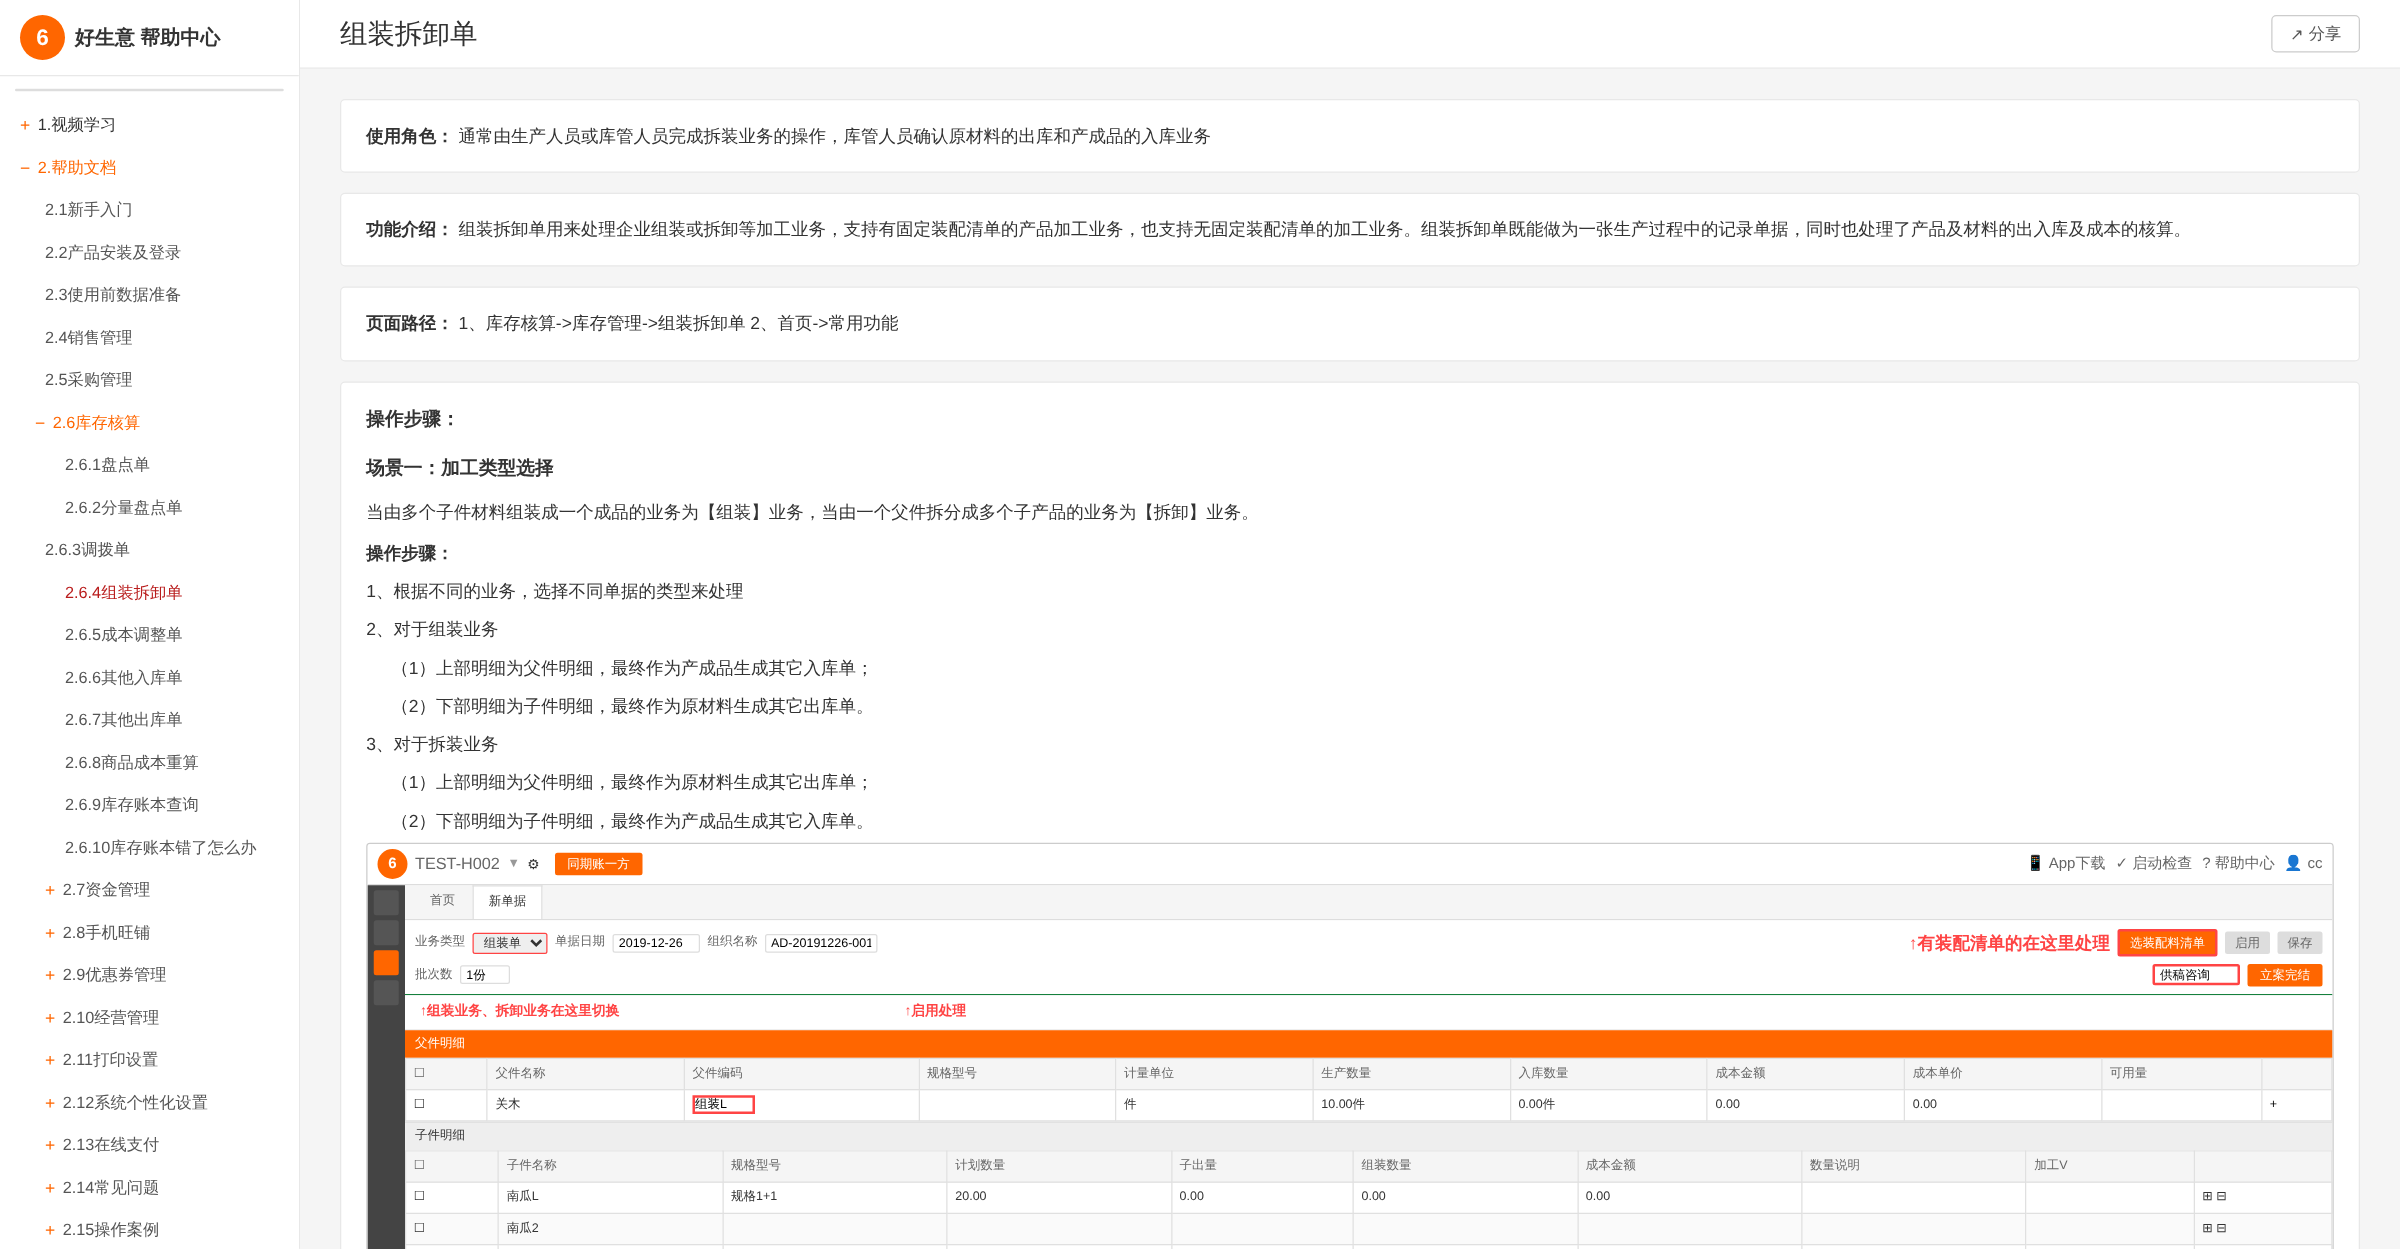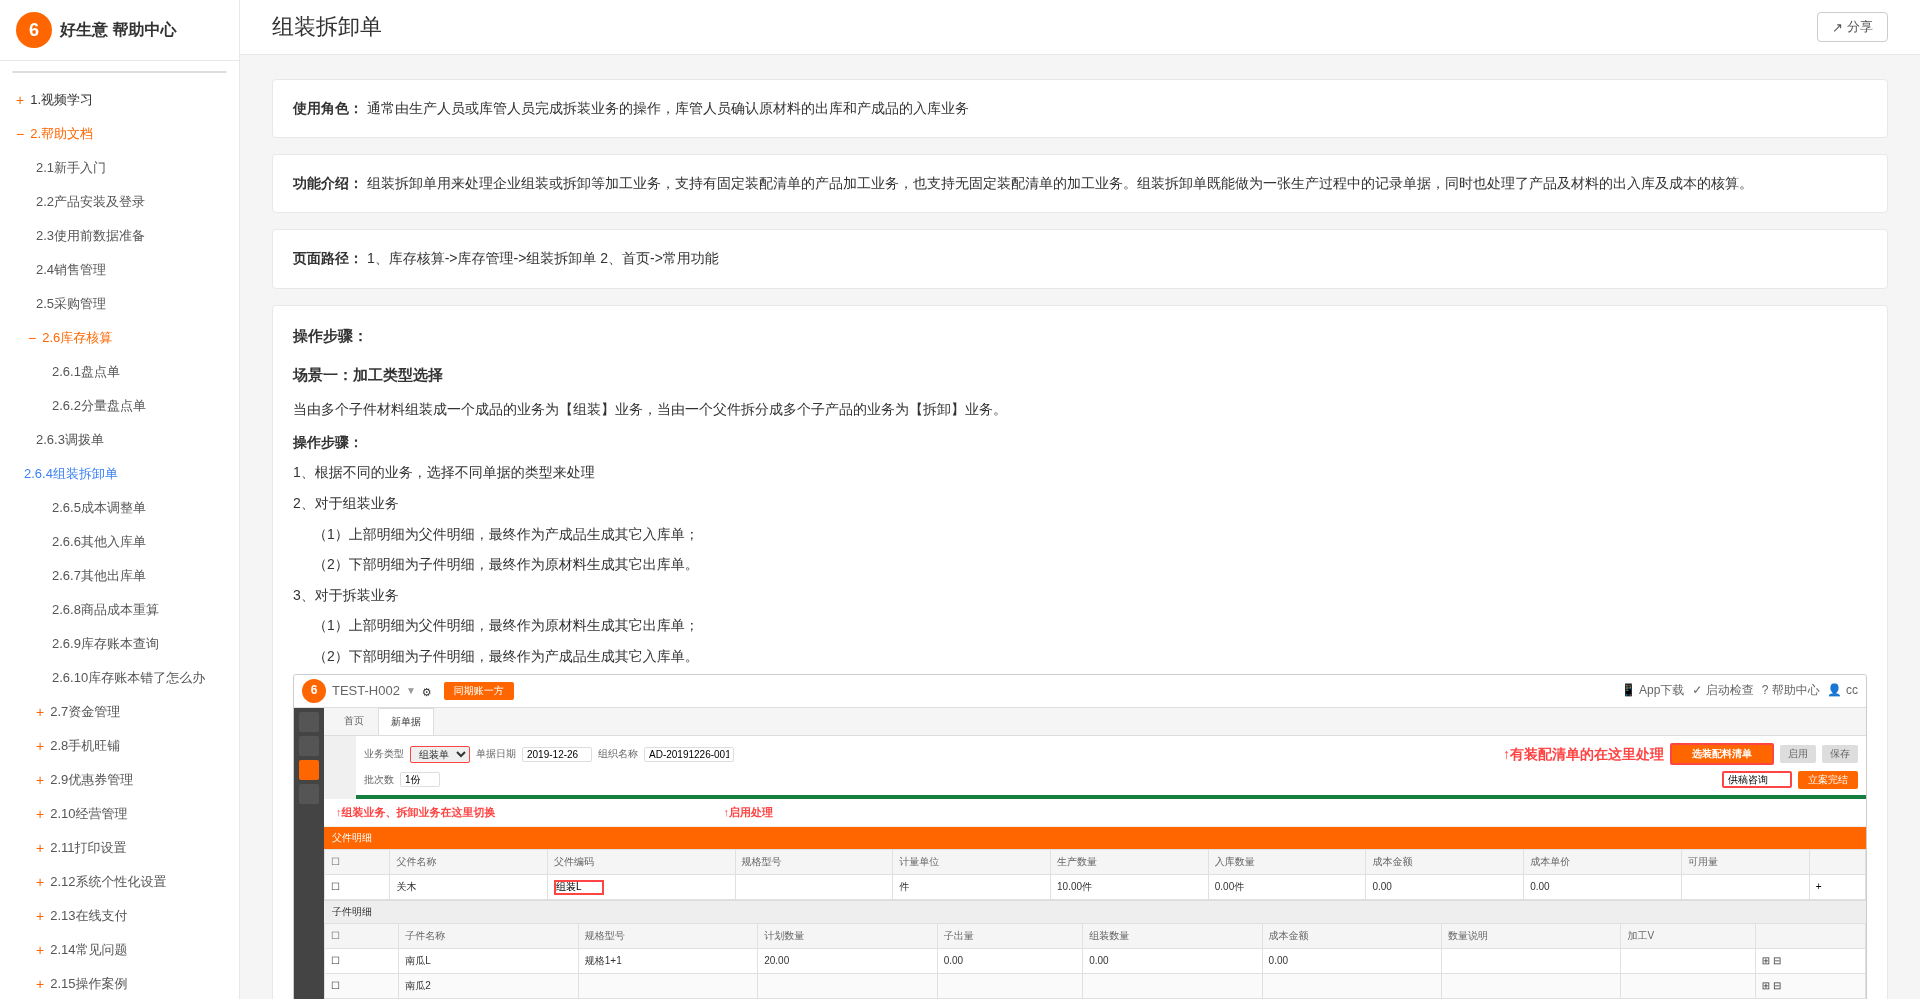--- a/index.html
+++ b/index.html
@@ -200,21 +200,21 @@
     </div>
     <div class="nav-item leaf" style="padding-left:52px;text-align:right;">
       <span>2.6.1盘点单</span>
     </div>
     <div class="nav-item leaf" style="padding-left:52px;">
       <span>2.6.2分量盘点单</span>
     </div>
     <div class="nav-item leaf" style="">
       <span>2.6.3调拨单</span>
     </div>
-    <div class="nav-item leaf active" style="padding-left:24px; color:#3b82f6;">
+    <div class="nav-item leaf active" style="padding-left:52px; color:#b91c1c;">
       <span>2.6.4组装拆卸单</span>
     </div>
     <div class="nav-item leaf" style="padding-left:52px;">
       <span>2.6.5成本调整单</span>
     </div>
     <div class="nav-item leaf" style="padding-left:52px;">
       <span>2.6.6其他入库单</span>
     </div>
     <div class="nav-item leaf" style="padding-left:52px;">
       <span>2.6.7其他出库单</span>
@@ -343,35 +343,35 @@
               <div style="width:20px;height:20px;background:#555;border-radius:2px;"></div>
             </div>
 
             <div style="flex:1;">
 
               <div style="display:flex;align-items:center;background:#f5f5f5;border-bottom:1px solid #ddd;padding:0 8px;gap:2px;">
                 <div style="padding:4px 12px;font-size:10px;color:#666;cursor:pointer;">首页</div>
                 <div style="padding:4px 12px;font-size:10px;background:#fff;border:1px solid #ddd;border-bottom:none;cursor:pointer;">新单据</div>
               </div>
 
-              <div style="background:#fff;padding:6px 8px;border-bottom:4px solid #15803d;margin-left:32px;">
+              <div style="background:#fff;padding:6px 8px;border-bottom:1px solid #15803d;">
                 <div style="display:flex;align-items:center;gap:6px;flex-wrap:wrap;">
                   <span style="font-size:10px;color:#666;">业务类型</span>
                   <select style="font-size:10px;border:1px solid #f44;padding:1px 4px;border-radius:2px;color:#333;">
                     <option>组装单</option>
                     <option>拆卸单</option>
                   </select>
                   <span style="font-size:10px;color:#666;">单据日期</span>
                   <input type="text" value="2019-12-26" style="font-size: 10px; border: 1px solid rgb(221, 221, 221); padding: 1px 4px; border-radius: 2px; width: 70px;">
                   <span style="font-size:10px;color:#666;">组织名称</span>
                   <input type="text" value="AD-20191226-001" style="font-size: 10px; border: 1px solid rgb(221, 221, 221); padding: 1px 4px; border-radius: 2px; width: 90px;">
                   <span style="flex:1;"></span>
 
                   <span style="color:#f44;font-size:14px;font-weight:bold;position:relative;">↑有装配清单的在这里处理</span>
-                  <button style="background:#f60;color:#fff;border:none;padding:2px 20px;border-radius:2px;font-size:10px;border:2px solid #f44;font-weight:bold;">选装配料清单</button>
+                  <button style="background:#f60;color:#fff;border:none;padding:2px 8px;border-radius:2px;font-size:10px;border:2px solid #f44;">选装配料清单</button>
                   <button style="background:#ddd;color:#666;border:none;padding:2px 8px;border-radius:2px;font-size:10px;">启用</button>
                   <button style="background:#ddd;color:#666;border:none;padding:2px 8px;border-radius:2px;font-size:10px;">保存</button>
                 </div>
 
                 <div style="display:flex;align-items:center;gap:6px;margin-top:4px;">
                   <span style="font-size:10px;color:#666;">批次数</span>
                   <input type="text" value="1份" style="font-size: 10px; border: 1px solid rgb(221, 221, 221); padding: 1px 4px; border-radius: 2px; width: 40px;">
                   <span style="flex:1;"></span>
                   <input type="text" value="供稿咨询" style="font-size: 10px; border: 2px solid rgb(255, 68, 68); padding: 1px 4px; border-radius: 2px; width: 70px;">
                   <button style="background:#f60;color:#fff;border:none;padding:2px 10px;border-radius:2px;font-size:10px;">立案完结</button>

